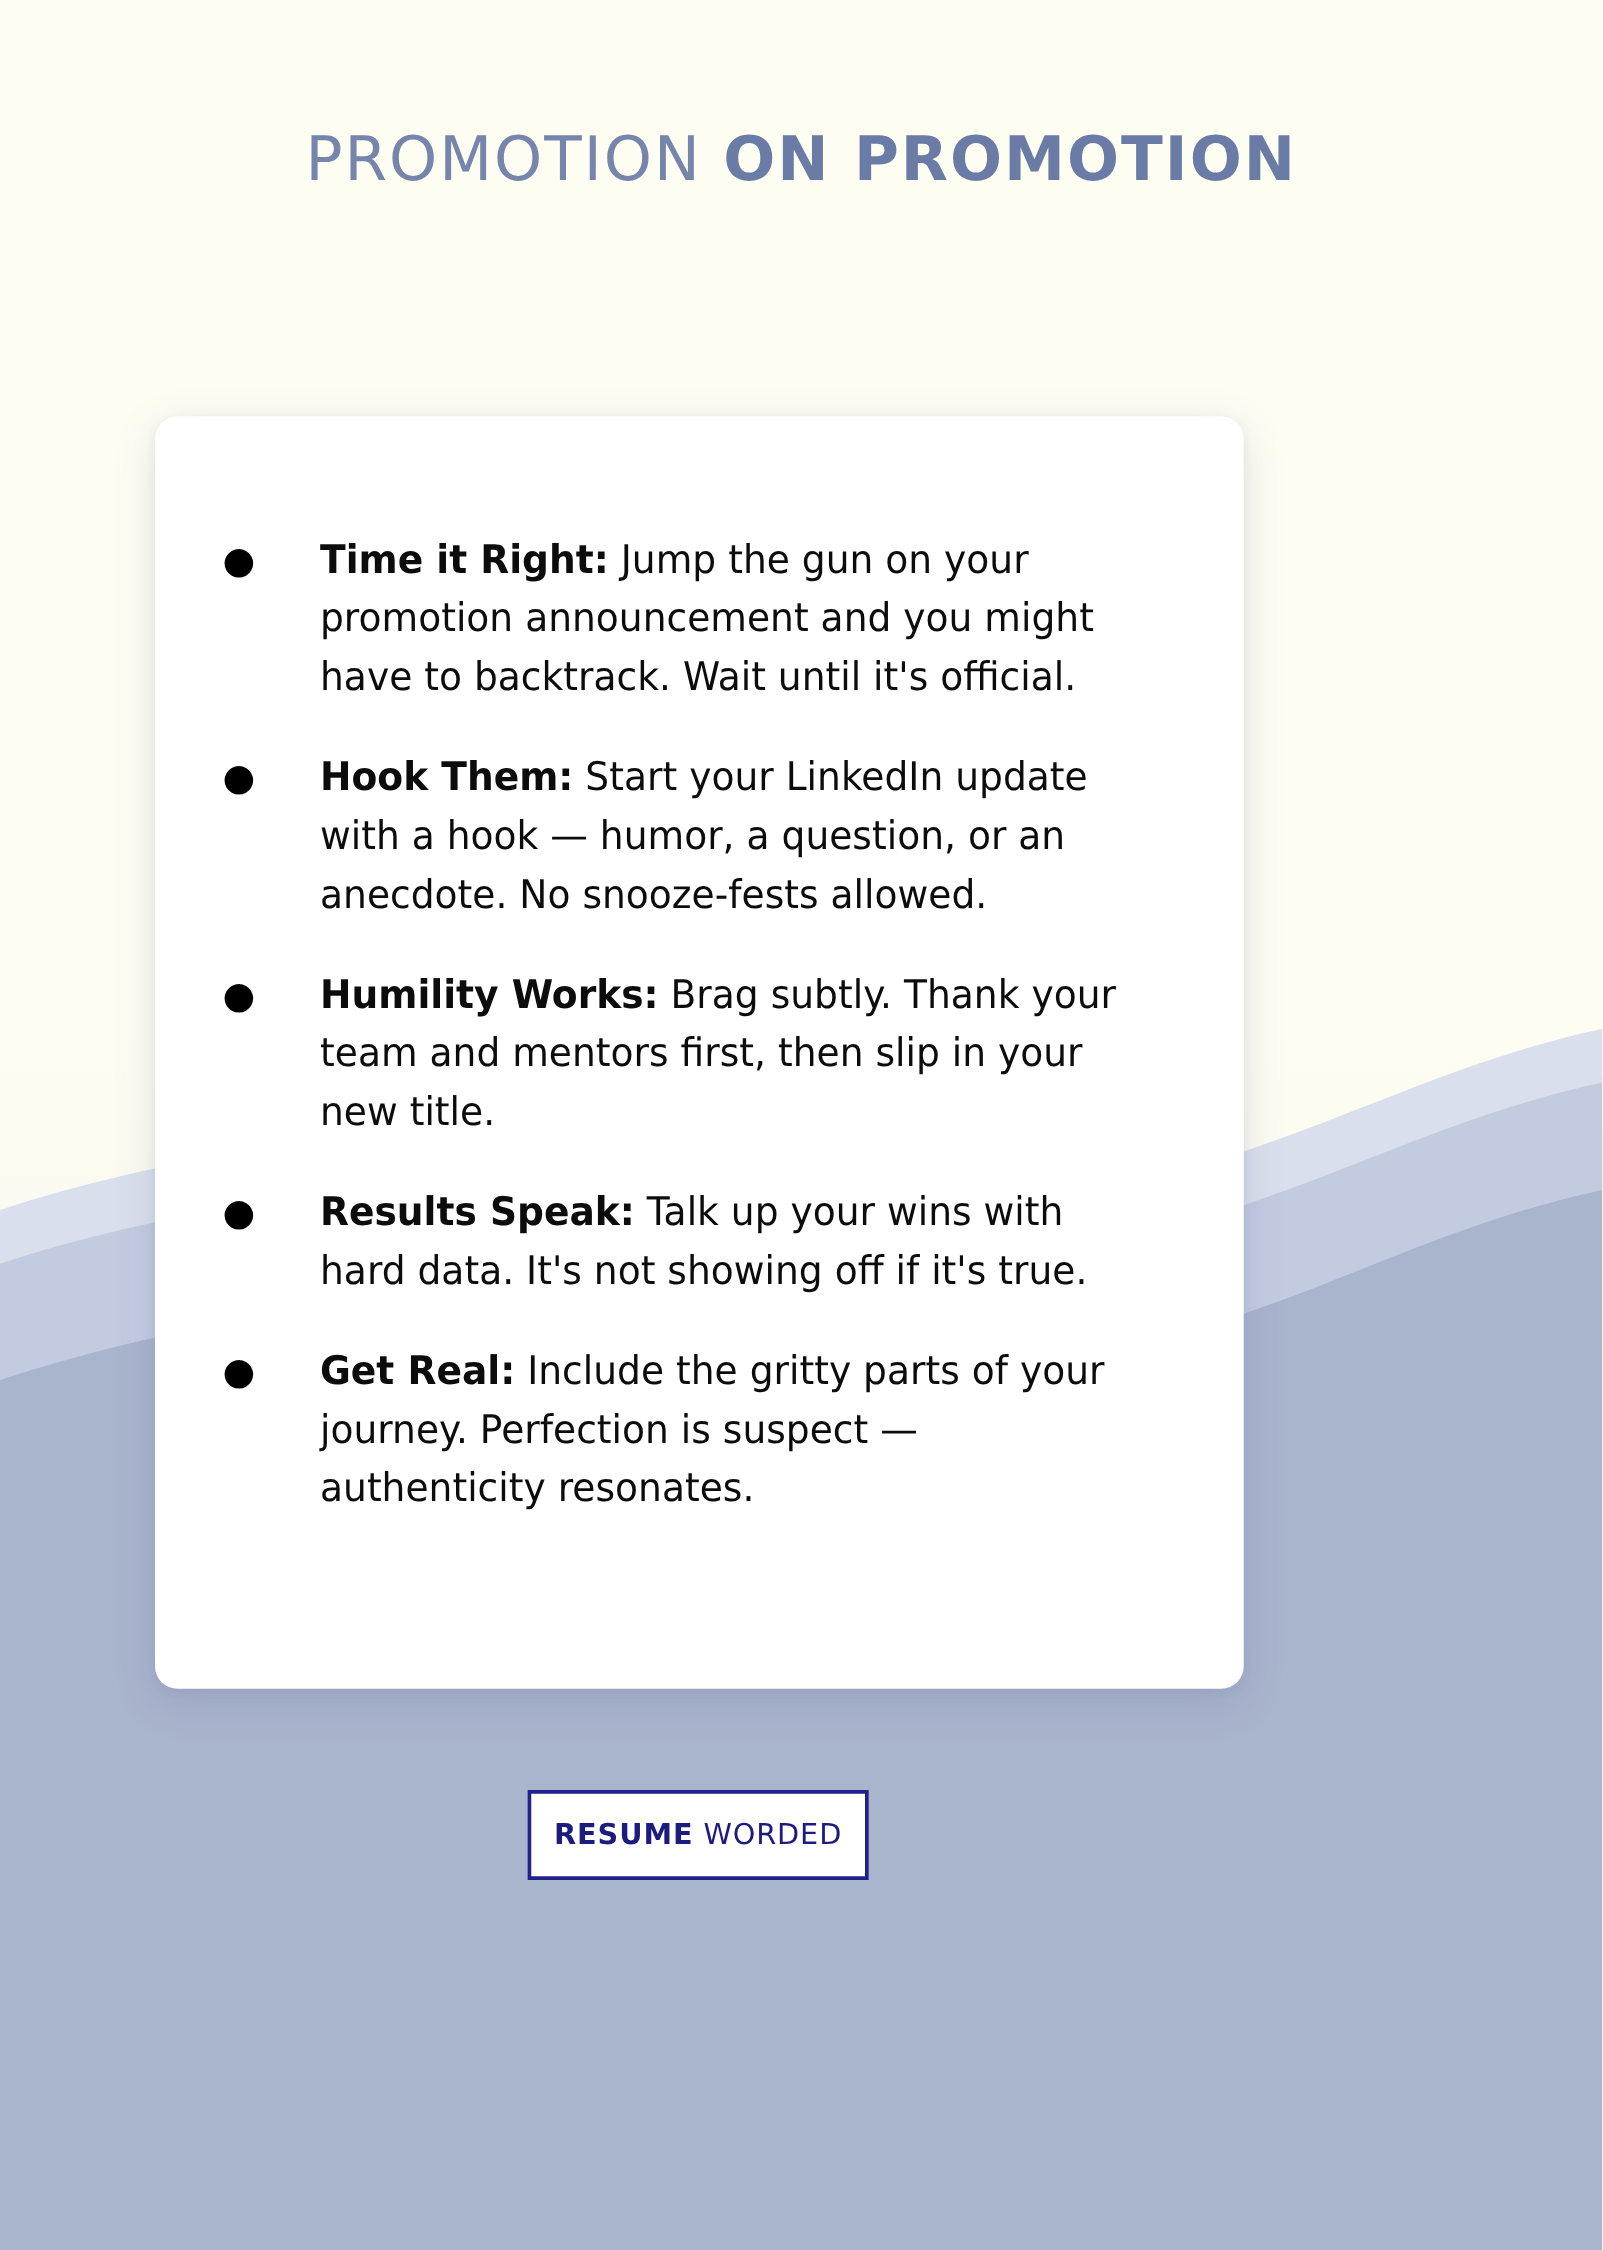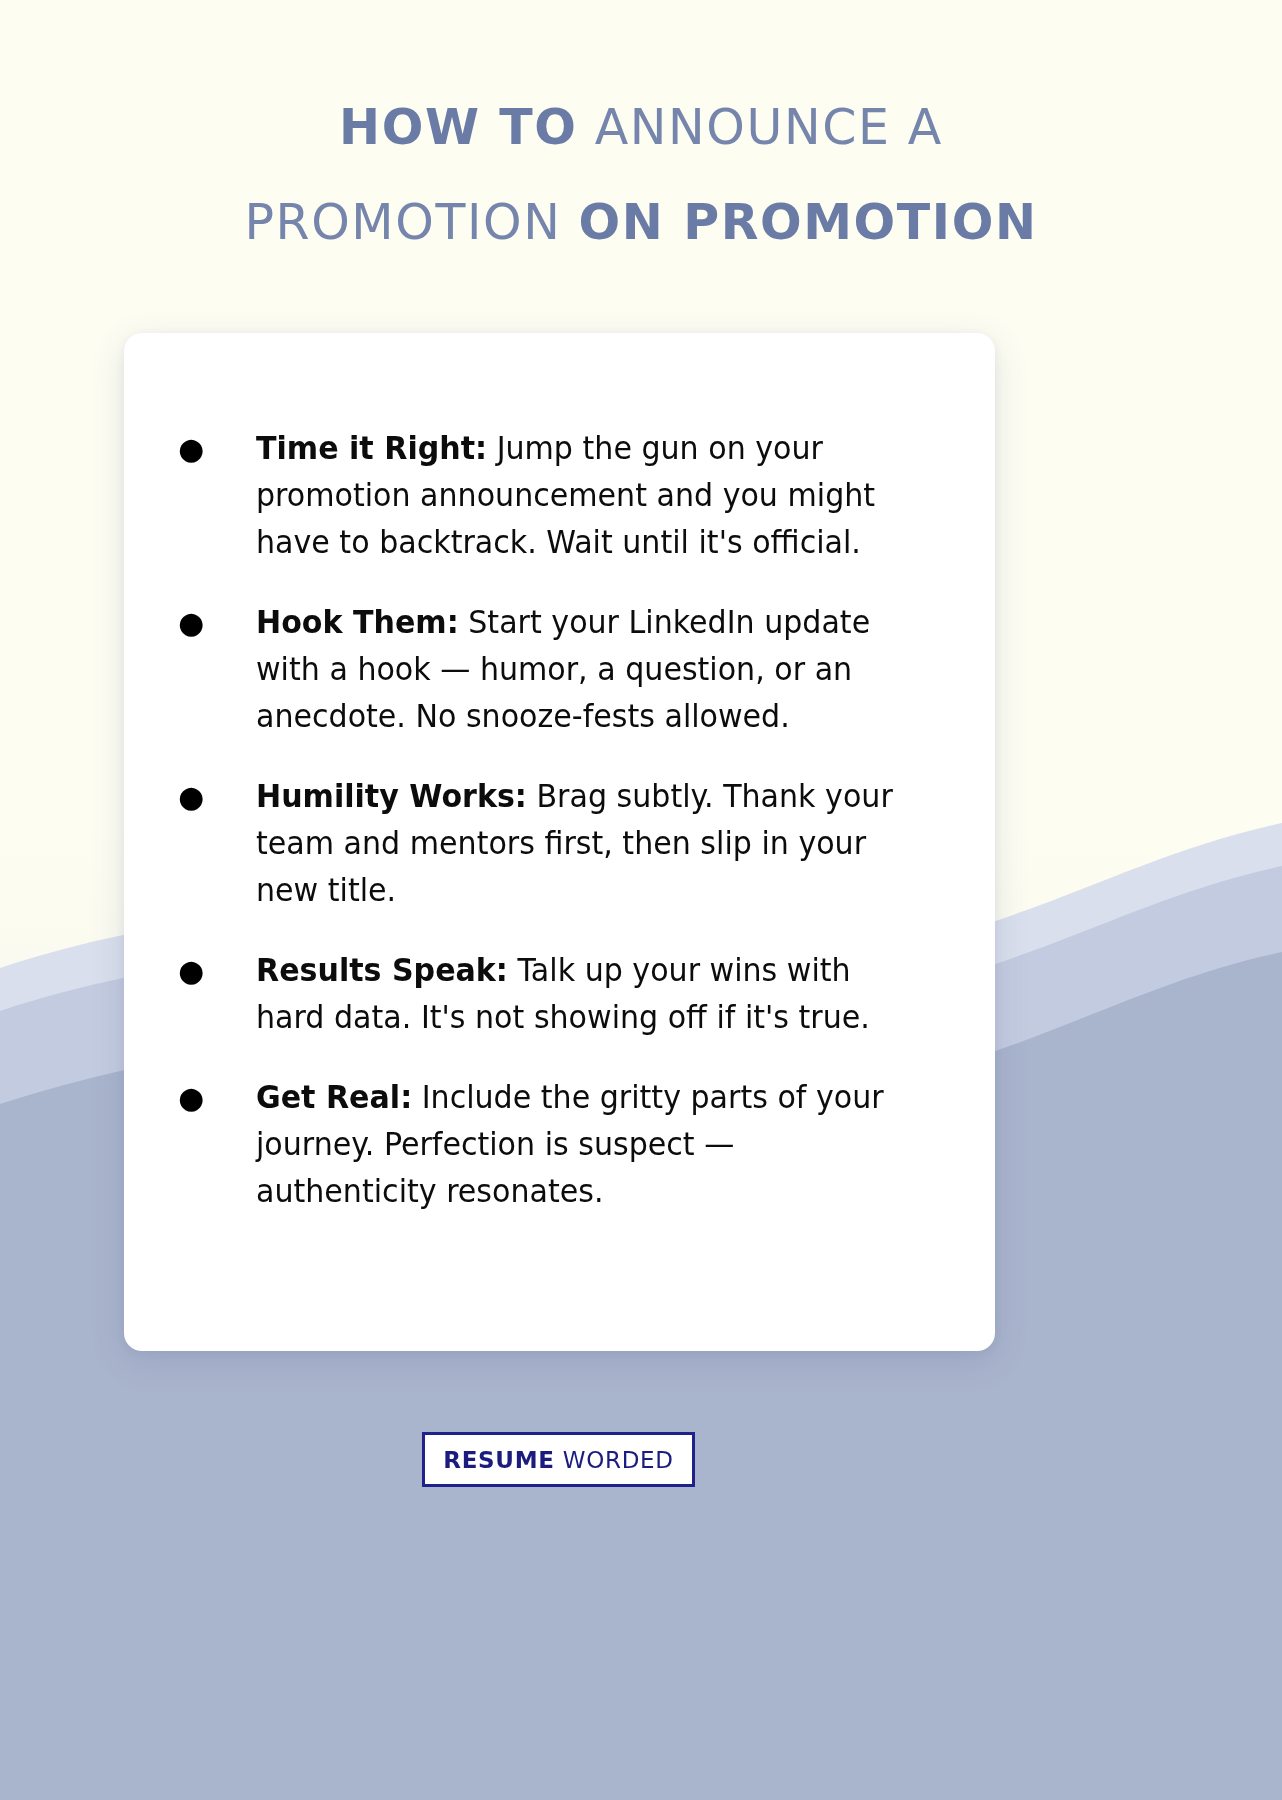--- a/index.html
+++ b/index.html
@@ -118,21 +118,21 @@
   .tip-lead {
     font-weight: 700;
   }
 
   
   #footer-badge {
     position: absolute;
     left: 422px;
     top: 1432px;
     width: 273px;
-    height: 55px;
+    height: 72px;
     background: #ffffff;
     border: 3px solid #20218a;
     box-sizing: border-box;
     display: flex;
     align-items: center;
     justify-content: center;
     z-index: 6;
   }
   #footer-badge .logo-text {
     font-size: 23px;
@@ -160,23 +160,20 @@
 
     <path d="M0,968 C140,922 300,900 465,916 C636,932 756,977 900,947
              C1038,919 1142,853 1282,823 L1282,866
              C1142,896 1038,962 900,990 C756,1020 636,975 465,959
              C300,943 140,965 0,1011 Z" fill="#d9dfec"></path>
   </svg>
 </div>
 
 <div id="title-block">
   <span class="title-line">
-    <span class="t-bold">HOW TO</span><span class="t-light">&nbsp;</span><span class="t-light">ANNOUNCE A</span>
-  </span>
-  <span class="title-line">
     <span class="t-light">PROMOTION</span><span class="t-light">&nbsp;</span><span class="t-bold">ON PROMOTION</span>
   </span>
 </div>
 
 <div id="tips-card">
   <ul id="tips-list">
 
     <li class="tip-item">
       <span class="tip-bullet">●</span>
       <span class="tip-text"><span class="tip-lead">Time it Right:</span><span> Jump the gun on your promotion announcement and you might have to backtrack. Wait until it's official.</span></span>

